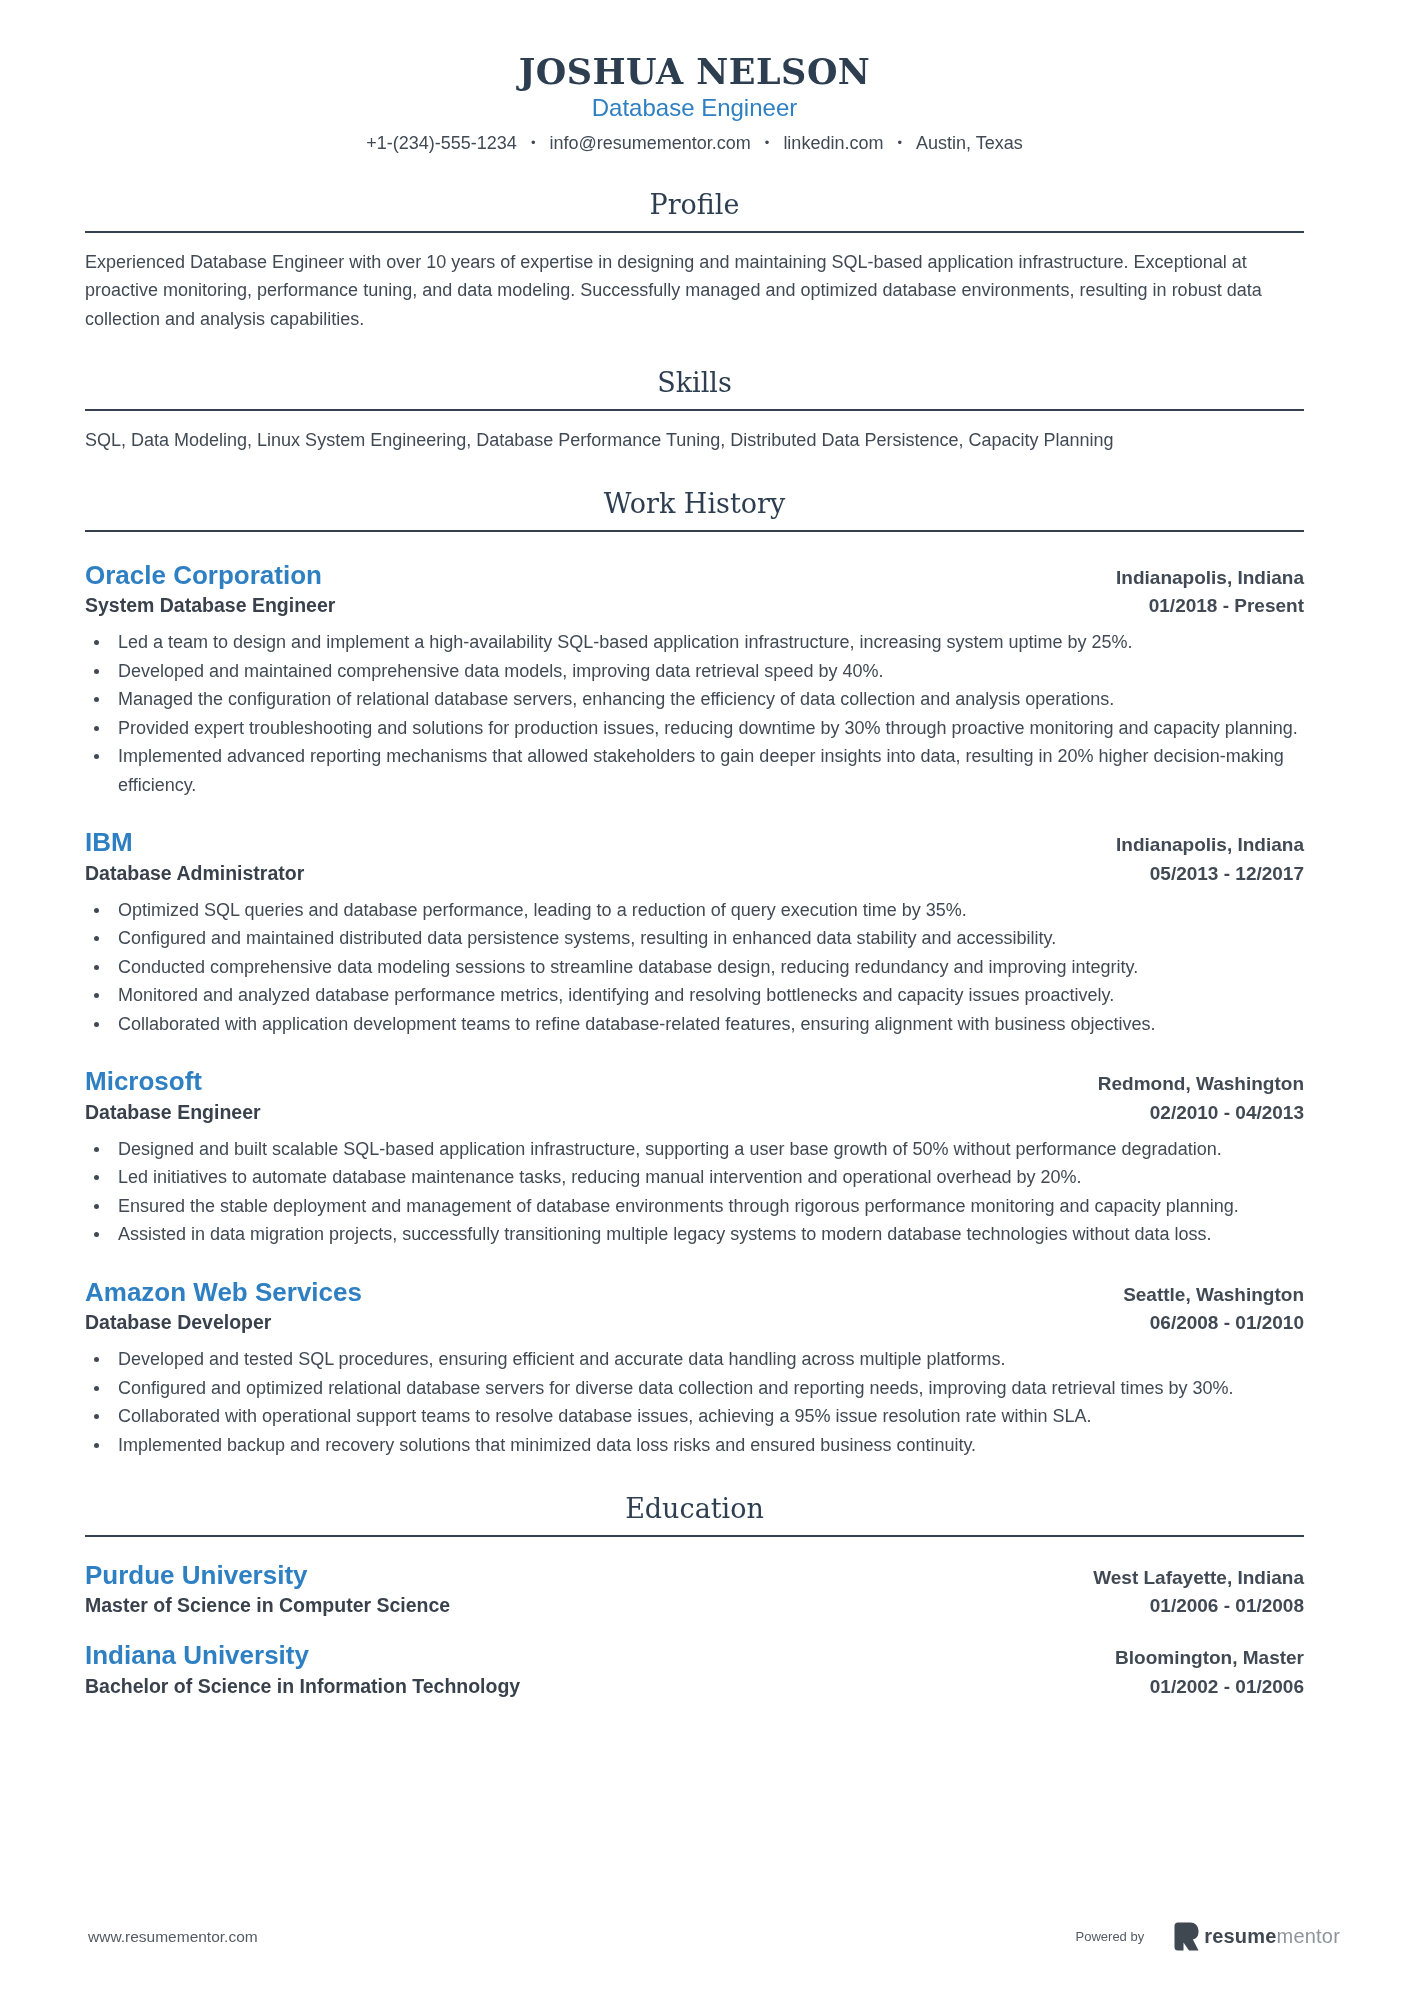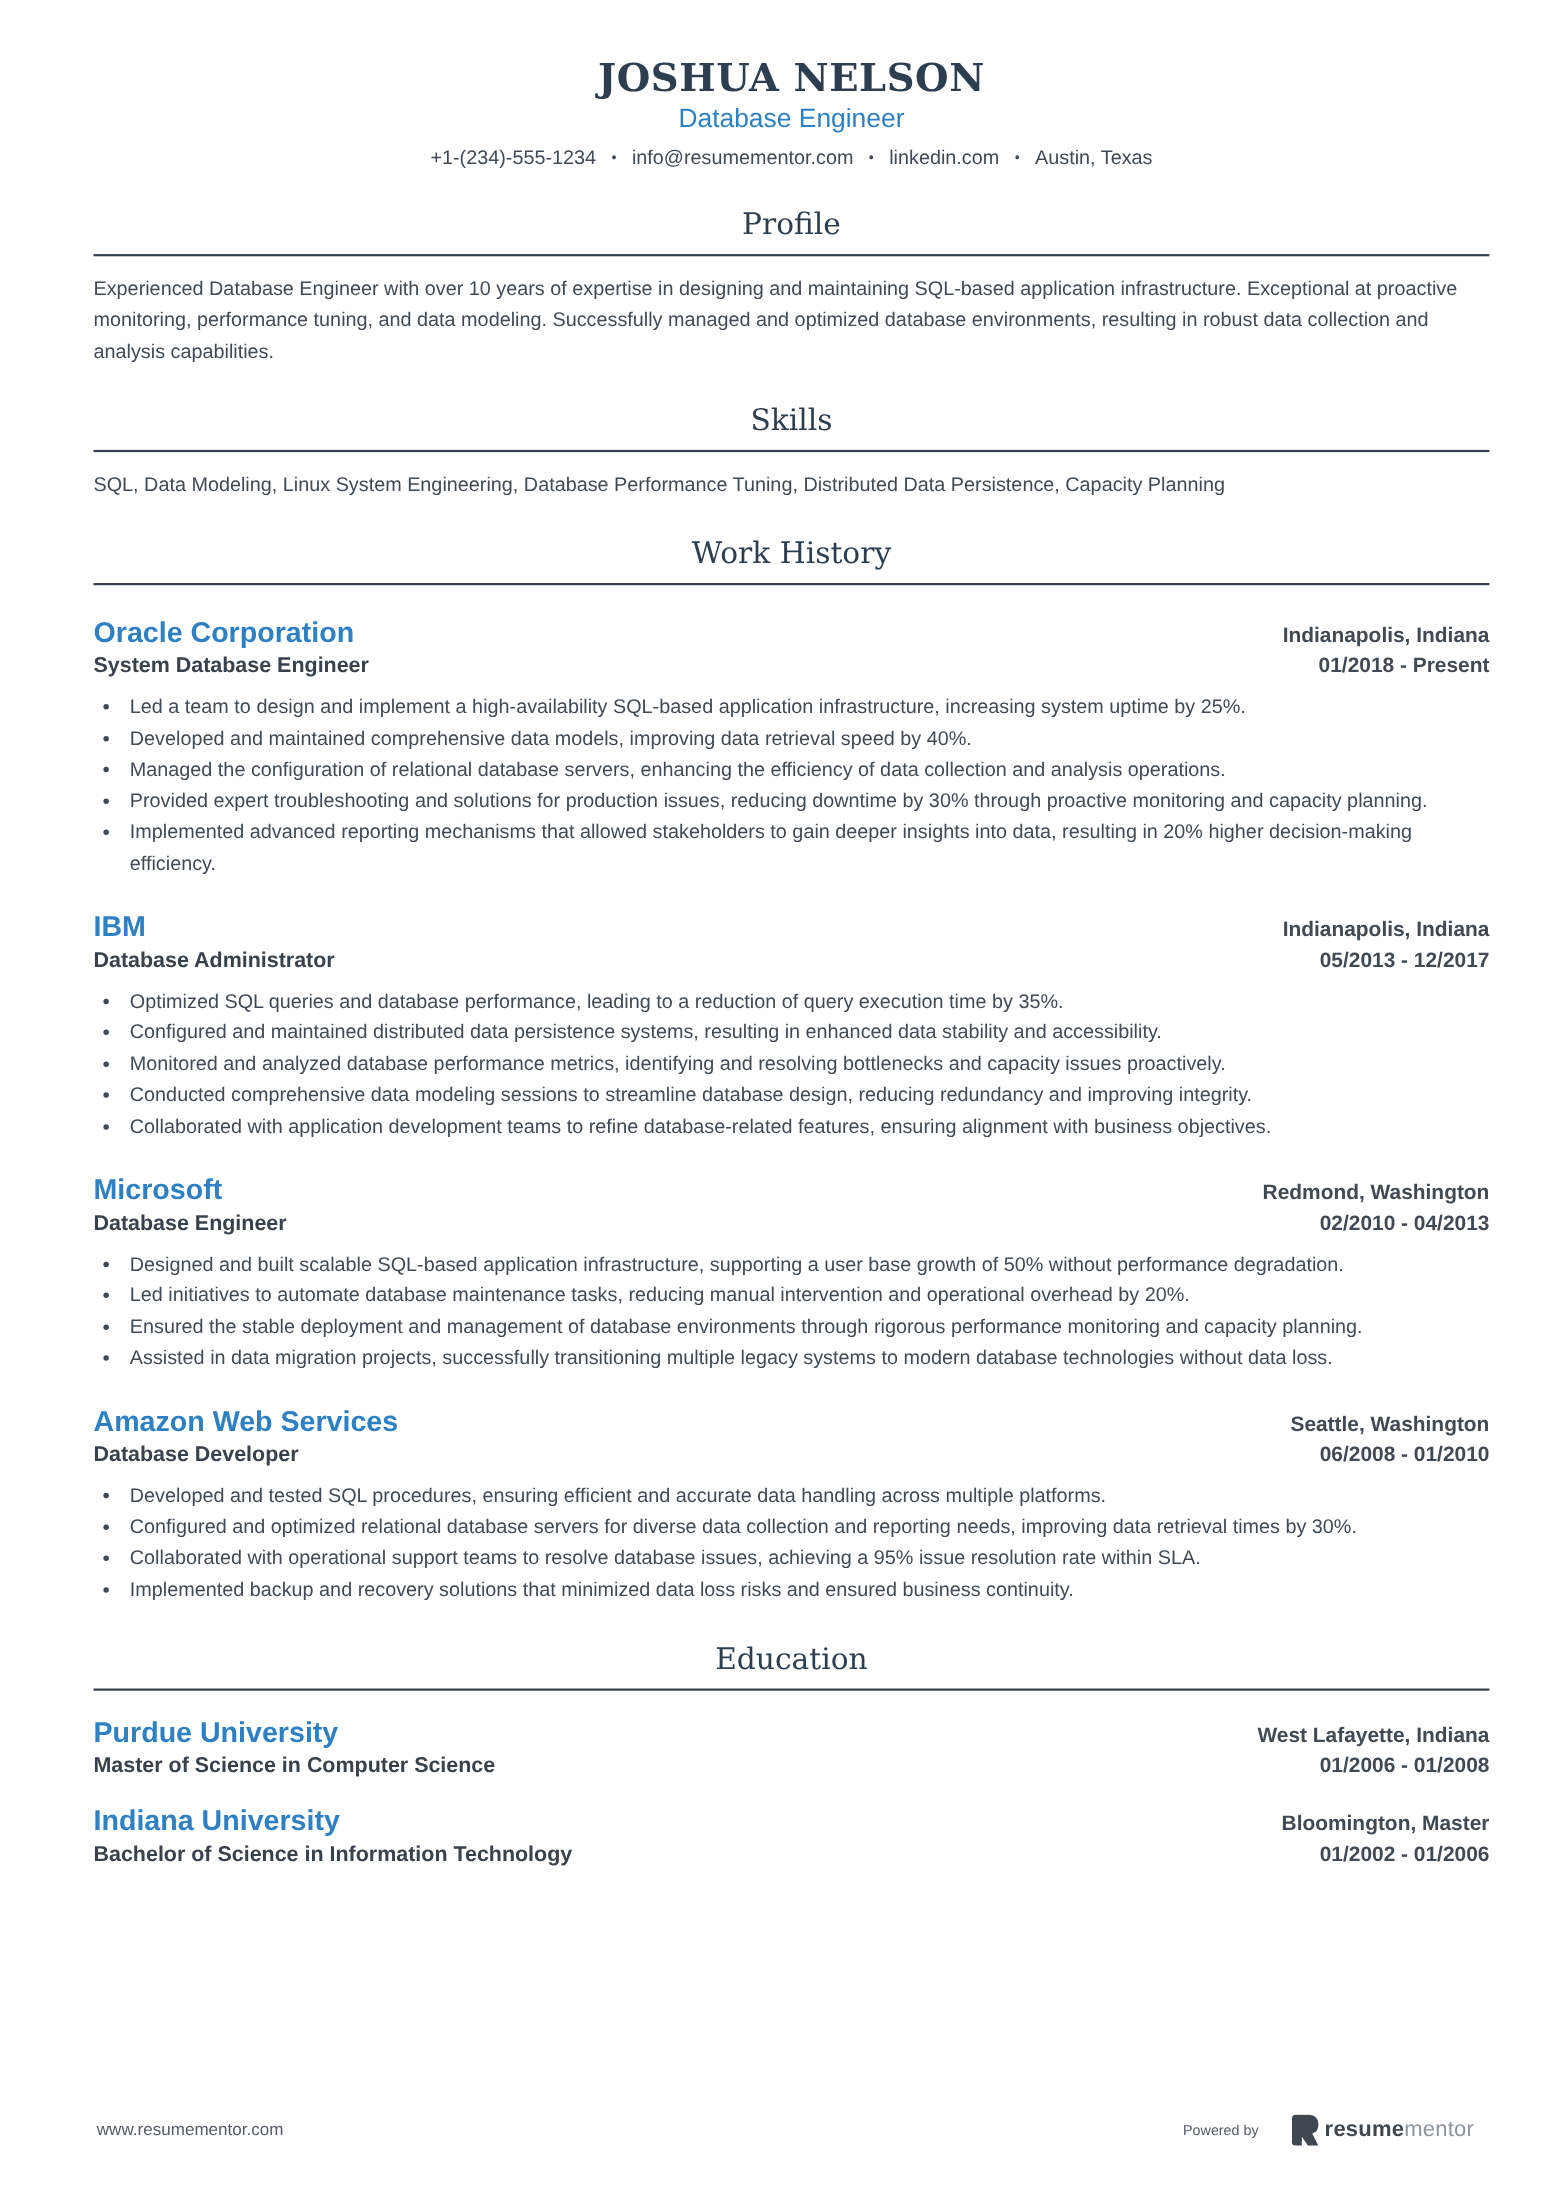--- a/index.html
+++ b/index.html
@@ -2,21 +2,21 @@
 <html style="--navy: #2d3e50; --blue: #2e80c3; --body_text: #414a54; --rule: #36404e; --footer_text: #545b63; --logo_dark: #3f4750; --logo_muted: #8d949b;"><head>
 <meta charset="utf-8">
 <style>
   :root{
     --navy:#2d3e50; --blue:#2e80c3; --body_text:#414a54; --rule:#36404e;
     --footer_text:#545b63; --logo_dark:#3f4750; --logo_muted:#8d949b;
   }
   html,body{margin:0;padding:0;background:#ffffff;}
   .page{
     width:1410px;height:1995px;position:relative;box-sizing:border-box;
-    padding:52px 56px 0 85px;background:#ffffff;overflow:hidden;
+    padding:52px 106px 0 85px;background:#ffffff;overflow:hidden;
     font-family:"Liberation Sans",sans-serif;color:var(--body_text);
   }
   
   .name{
     margin:0;text-align:center;font-family:"DejaVu Serif",serif;font-weight:bold;
     font-size:35px;line-height:1.15;color:var(--navy);letter-spacing:.5px;
   }
   .job-title{
     margin-top:2px;text-align:center;font-size:24px;color:var(--blue);line-height:1.2;
   }
@@ -117,22 +117,22 @@
             <div class="loc">Indianapolis, Indiana</div>
           </div>
           <div class="entry-row role-row">
             <div class="role">Database Administrator</div>
             <div class="dates">05/2013 - 12/2017</div>
           </div>
           <ul class="bullets">
 
           <li>Optimized SQL queries and database performance, leading to a reduction of query execution time by 35%.</li>
             <li>Configured and maintained distributed data persistence systems, resulting in enhanced data stability and accessibility.</li>
+            <li>Conducted comprehensive data modeling sessions to streamline database design, reducing redundancy and improving integrity.</li>
             <li>Monitored and analyzed database performance metrics, identifying and resolving bottlenecks and capacity issues proactively.</li>
-            <li>Conducted comprehensive data modeling sessions to streamline database design, reducing redundancy and improving integrity.</li>
             <li>Collaborated with application development teams to refine database-related features, ensuring alignment with business objectives.</li>
           </ul>
         </article>
 
         <article class="entry">
           <div class="entry-row">
             <div class="org">Microsoft</div>
             <div class="loc">Redmond, Washington</div>
           </div>
           <div class="entry-row role-row">

